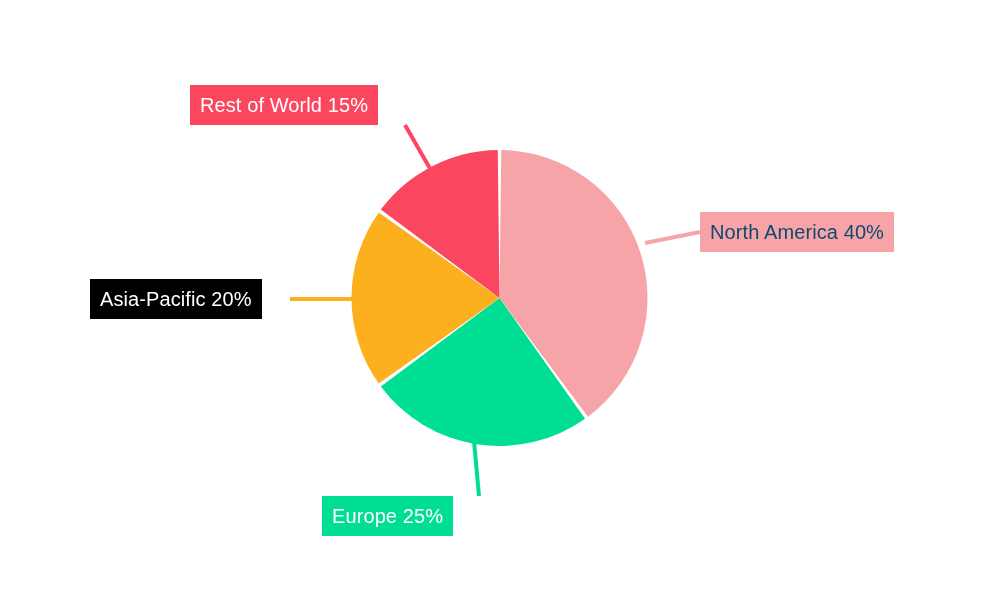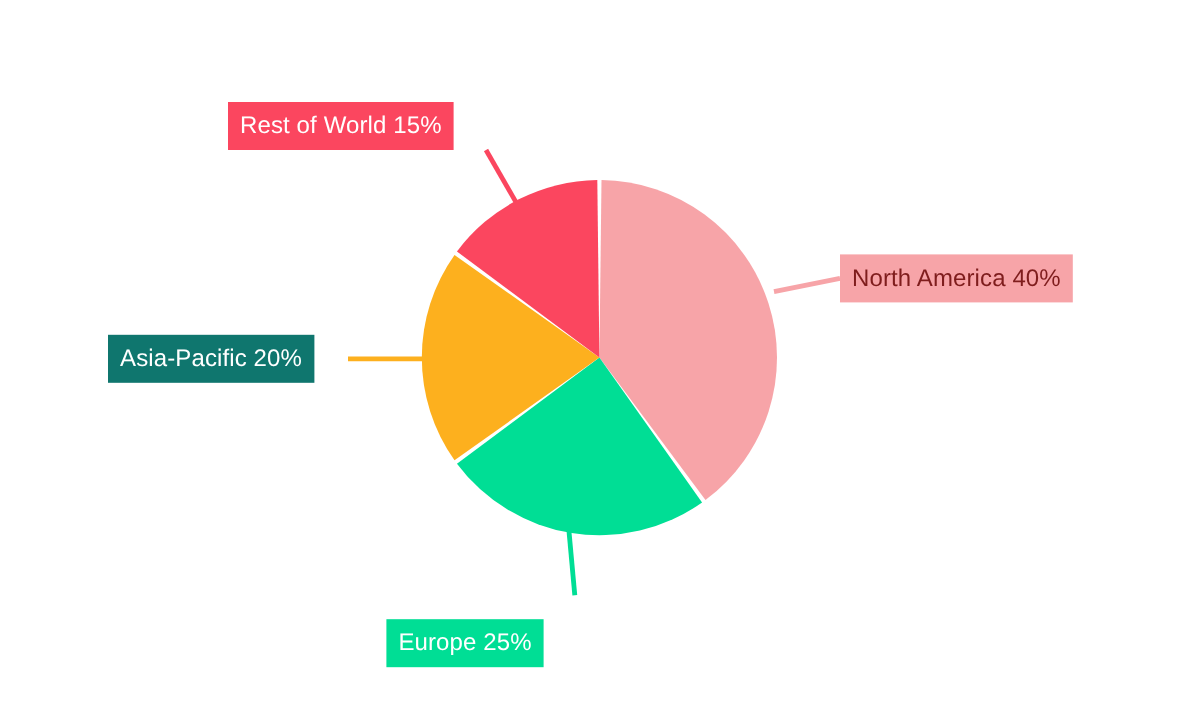--- a/index.html
+++ b/index.html
@@ -81,29 +81,29 @@
     </g>
 
     <g id="pie-slices">
       <path id="slice-north-america" d="M 499.50 298.00 L 501.25 150.01 A 148 148 0 0 1 587.90 416.70 Z" fill="#f7a4a8"></path>
       <path id="slice-europe" d="M 499.50 298.00 L 585.07 418.75 A 148 148 0 0 1 380.80 386.40 Z" fill="#00de95"></path>
       <path id="slice-asia-pacific" d="M 499.50 298.00 L 378.75 383.57 A 148 148 0 0 1 378.75 212.43 Z" fill="#fdb01e"></path>
       <path id="slice-rest-of-world" d="M 499.50 298.00 L 380.80 209.60 A 148 148 0 0 1 497.75 150.01 Z" fill="#fb465f"></path>
     </g>
   </svg>
 
-  <div class="pie-label" id="label-north-america" style="background-color: rgb(247, 164, 168); color: #7f1d1d;">
+  <div class="pie-label" id="label-north-america" style="background-color: rgb(247, 164, 168); color: #0c4a6e;">
     <span>North America 40%</span>
   </div>
 
-  <div class="pie-label" id="label-europe" style="background-color: rgb(0, 222, 149); color: rgb(255, 255, 255); margin-top: 20px;">
+  <div class="pie-label" id="label-europe" style="background-color: rgb(0, 222, 149); color: rgb(255, 255, 255);">
     <span>Europe 25%</span>
   </div>
 
-  <div class="pie-label" id="label-asia-pacific" style="background-color: #0f766e; color: rgb(255, 255, 255);">
+  <div class="pie-label" id="label-asia-pacific" style="background-color: #000000; color: rgb(255, 255, 255);">
     <span>Asia-Pacific 20%</span>
   </div>
 
   <div class="pie-label" id="label-rest-of-world" style="background-color: rgb(251, 70, 95); color: rgb(255, 255, 255);">
     <span>Rest of World 15%</span>
   </div>
 
 </div>
 
 </body></html>

